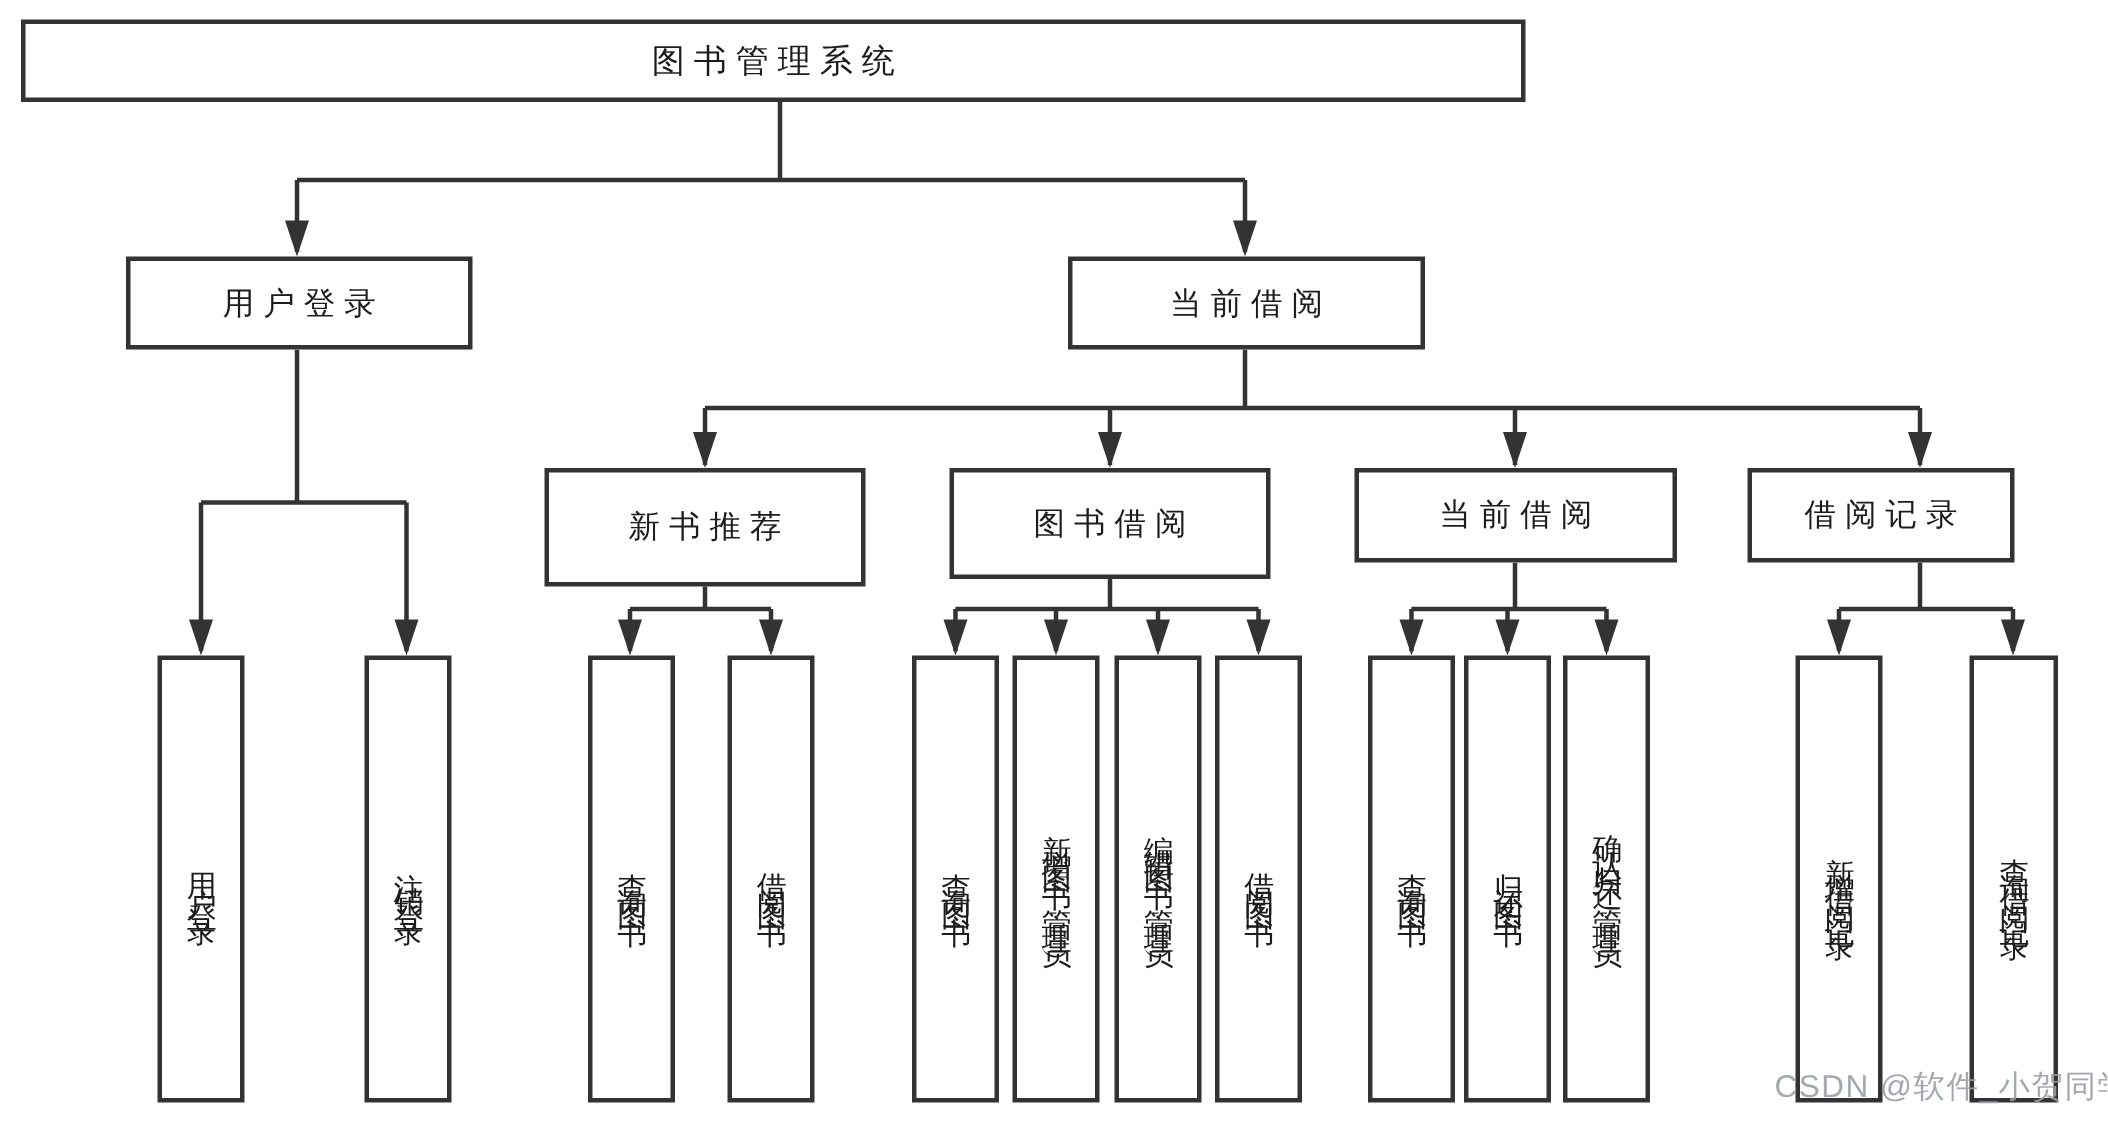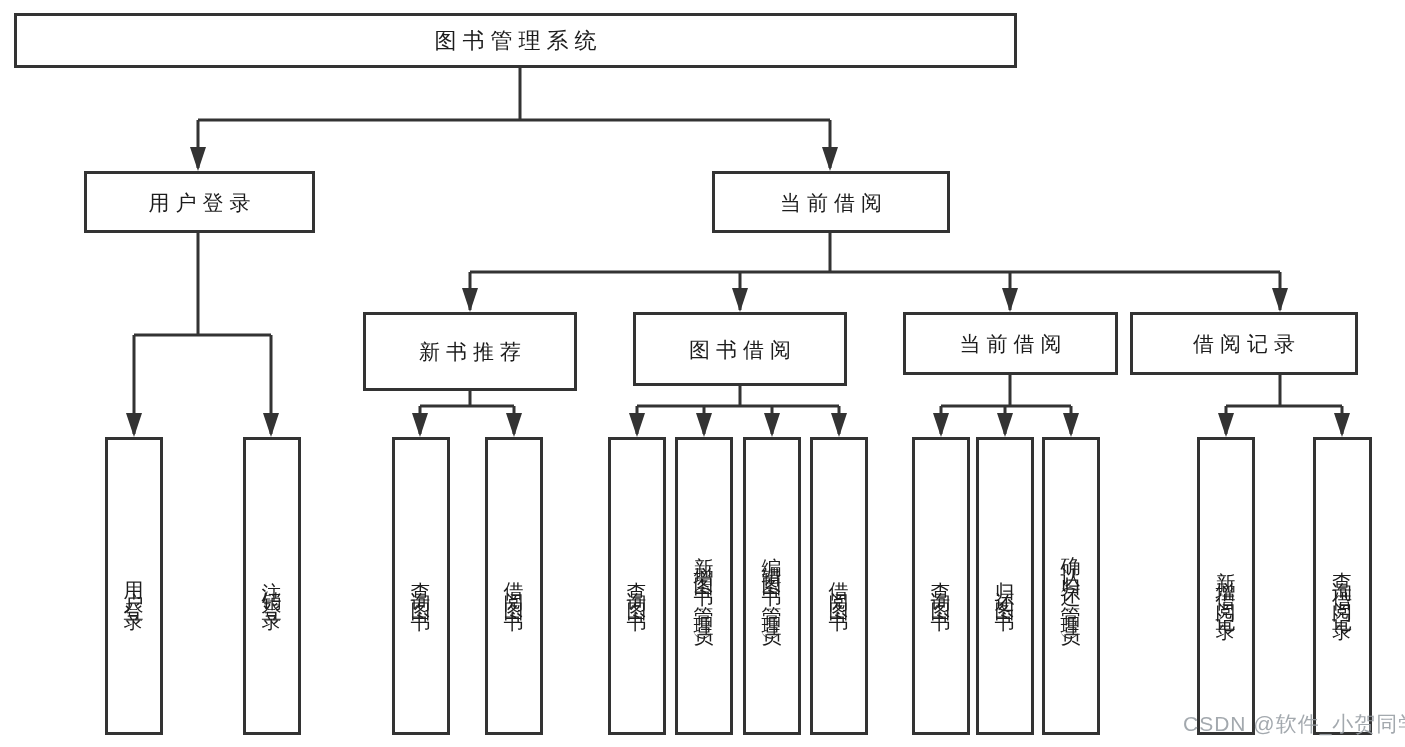--- a/index.html
+++ b/index.html
@@ -78,21 +78,21 @@
 
   <div class="node h" style="left:363px;top:312px;width:214px;height:79px">
     <span class="lbl">新书推荐</span>
   </div>
   <div class="node h" style="left:633px;top:312px;width:214px;height:74px">
     <span class="lbl">图书借阅</span>
   </div>
   <div class="node h" style="left:903px;top:312px;width:215px;height:63px">
     <span class="lbl">当前借阅</span>
   </div>
-  <div class="node h" style="left:1130px;top:312px;width:228px;height:63px">
+  <div class="node h" style="left:1165px;top:312px;width:178px;height:63px">
     <span class="lbl">借阅记录</span>
   </div>
 
   <div class="node vert" style="left:105px;top:437px;width:58px;height:298px">
     <span class="lbl">用户登录</span>
   </div>
   <div class="node vert" style="left:243px;top:437px;width:58px;height:298px">
     <span class="lbl">注销登录</span>
   </div>
 

